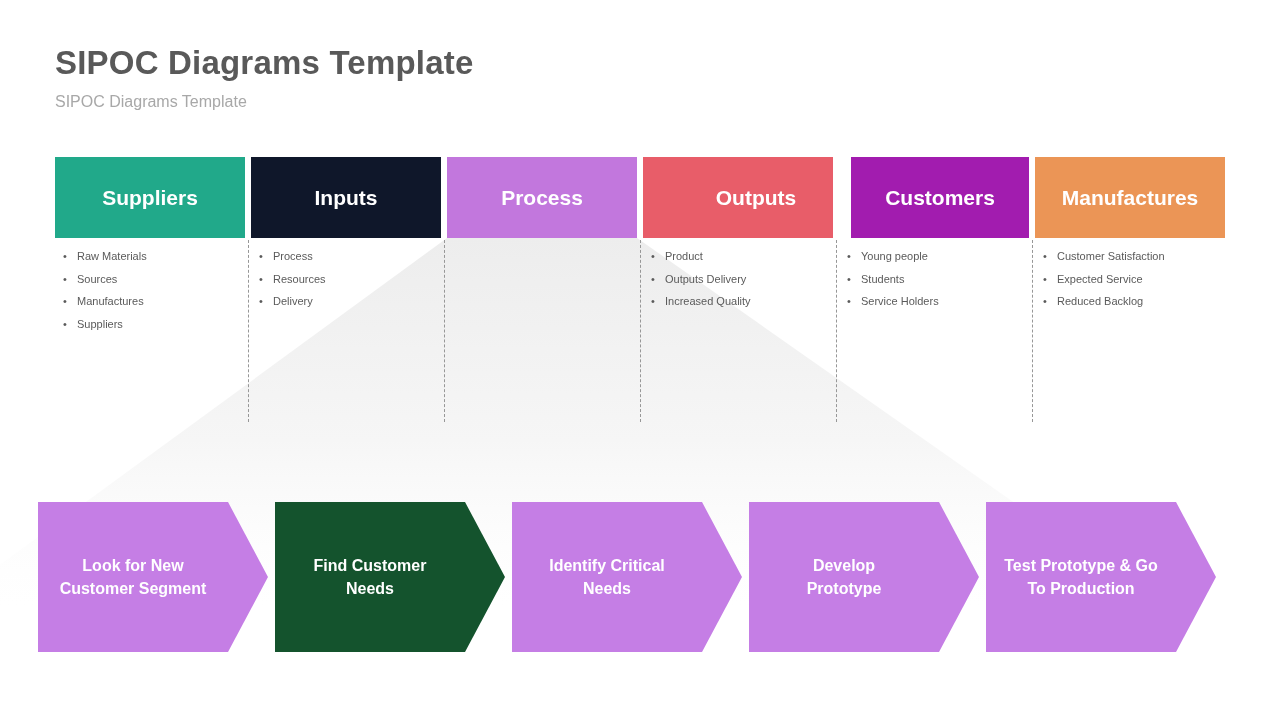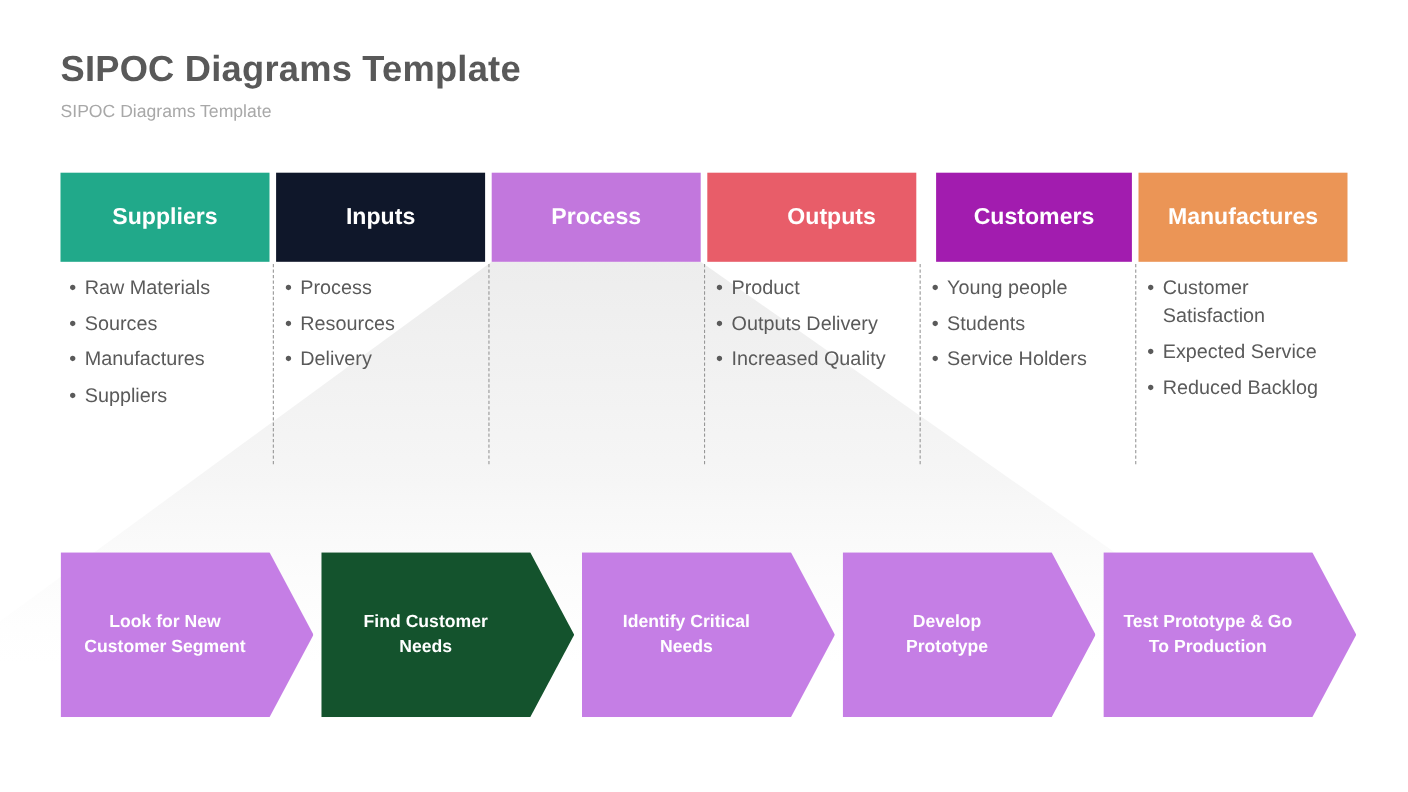--- a/index.html
+++ b/index.html
@@ -59,21 +59,21 @@
     font-size: 21px;
   }
   .col-list {
     margin: 0;
     padding: 11px 2px 0 8px;
     list-style: none;
   }
   .col-list li {
     position: relative;
     padding-left: 14px;
-    font-size: 18px;
+    font-size: 11px;
     line-height: 1.42;
     color: #5a5a5a;
     margin-bottom: 7px;
   }
   .col-list li::before {
     content: "\2022";
     position: absolute;
     left: 0;
     color: #5a5a5a;
   }
@@ -84,21 +84,21 @@
     width: 0;
     border-left: 1px dashed #979797;
   }
   .sep-1 { left: 248px; }
   .sep-2 { left: 444px; }
   .sep-3 { left: 640px; }
   .sep-4 { left: 836px; }
   .sep-5 { left: 1032px; }
   .arrows {
     position: absolute;
-    left: 55px;
+    left: 38px;
     top: 502px;
     display: flex;
     gap: 7px;
   }
   .arrow {
     width: 230px;
     height: 150px;
     clip-path: polygon(0 0, calc(100% - 40px) 0, 100% 50%, calc(100% - 40px) 100%, 0 100%);
     display: flex;
     align-items: center;

